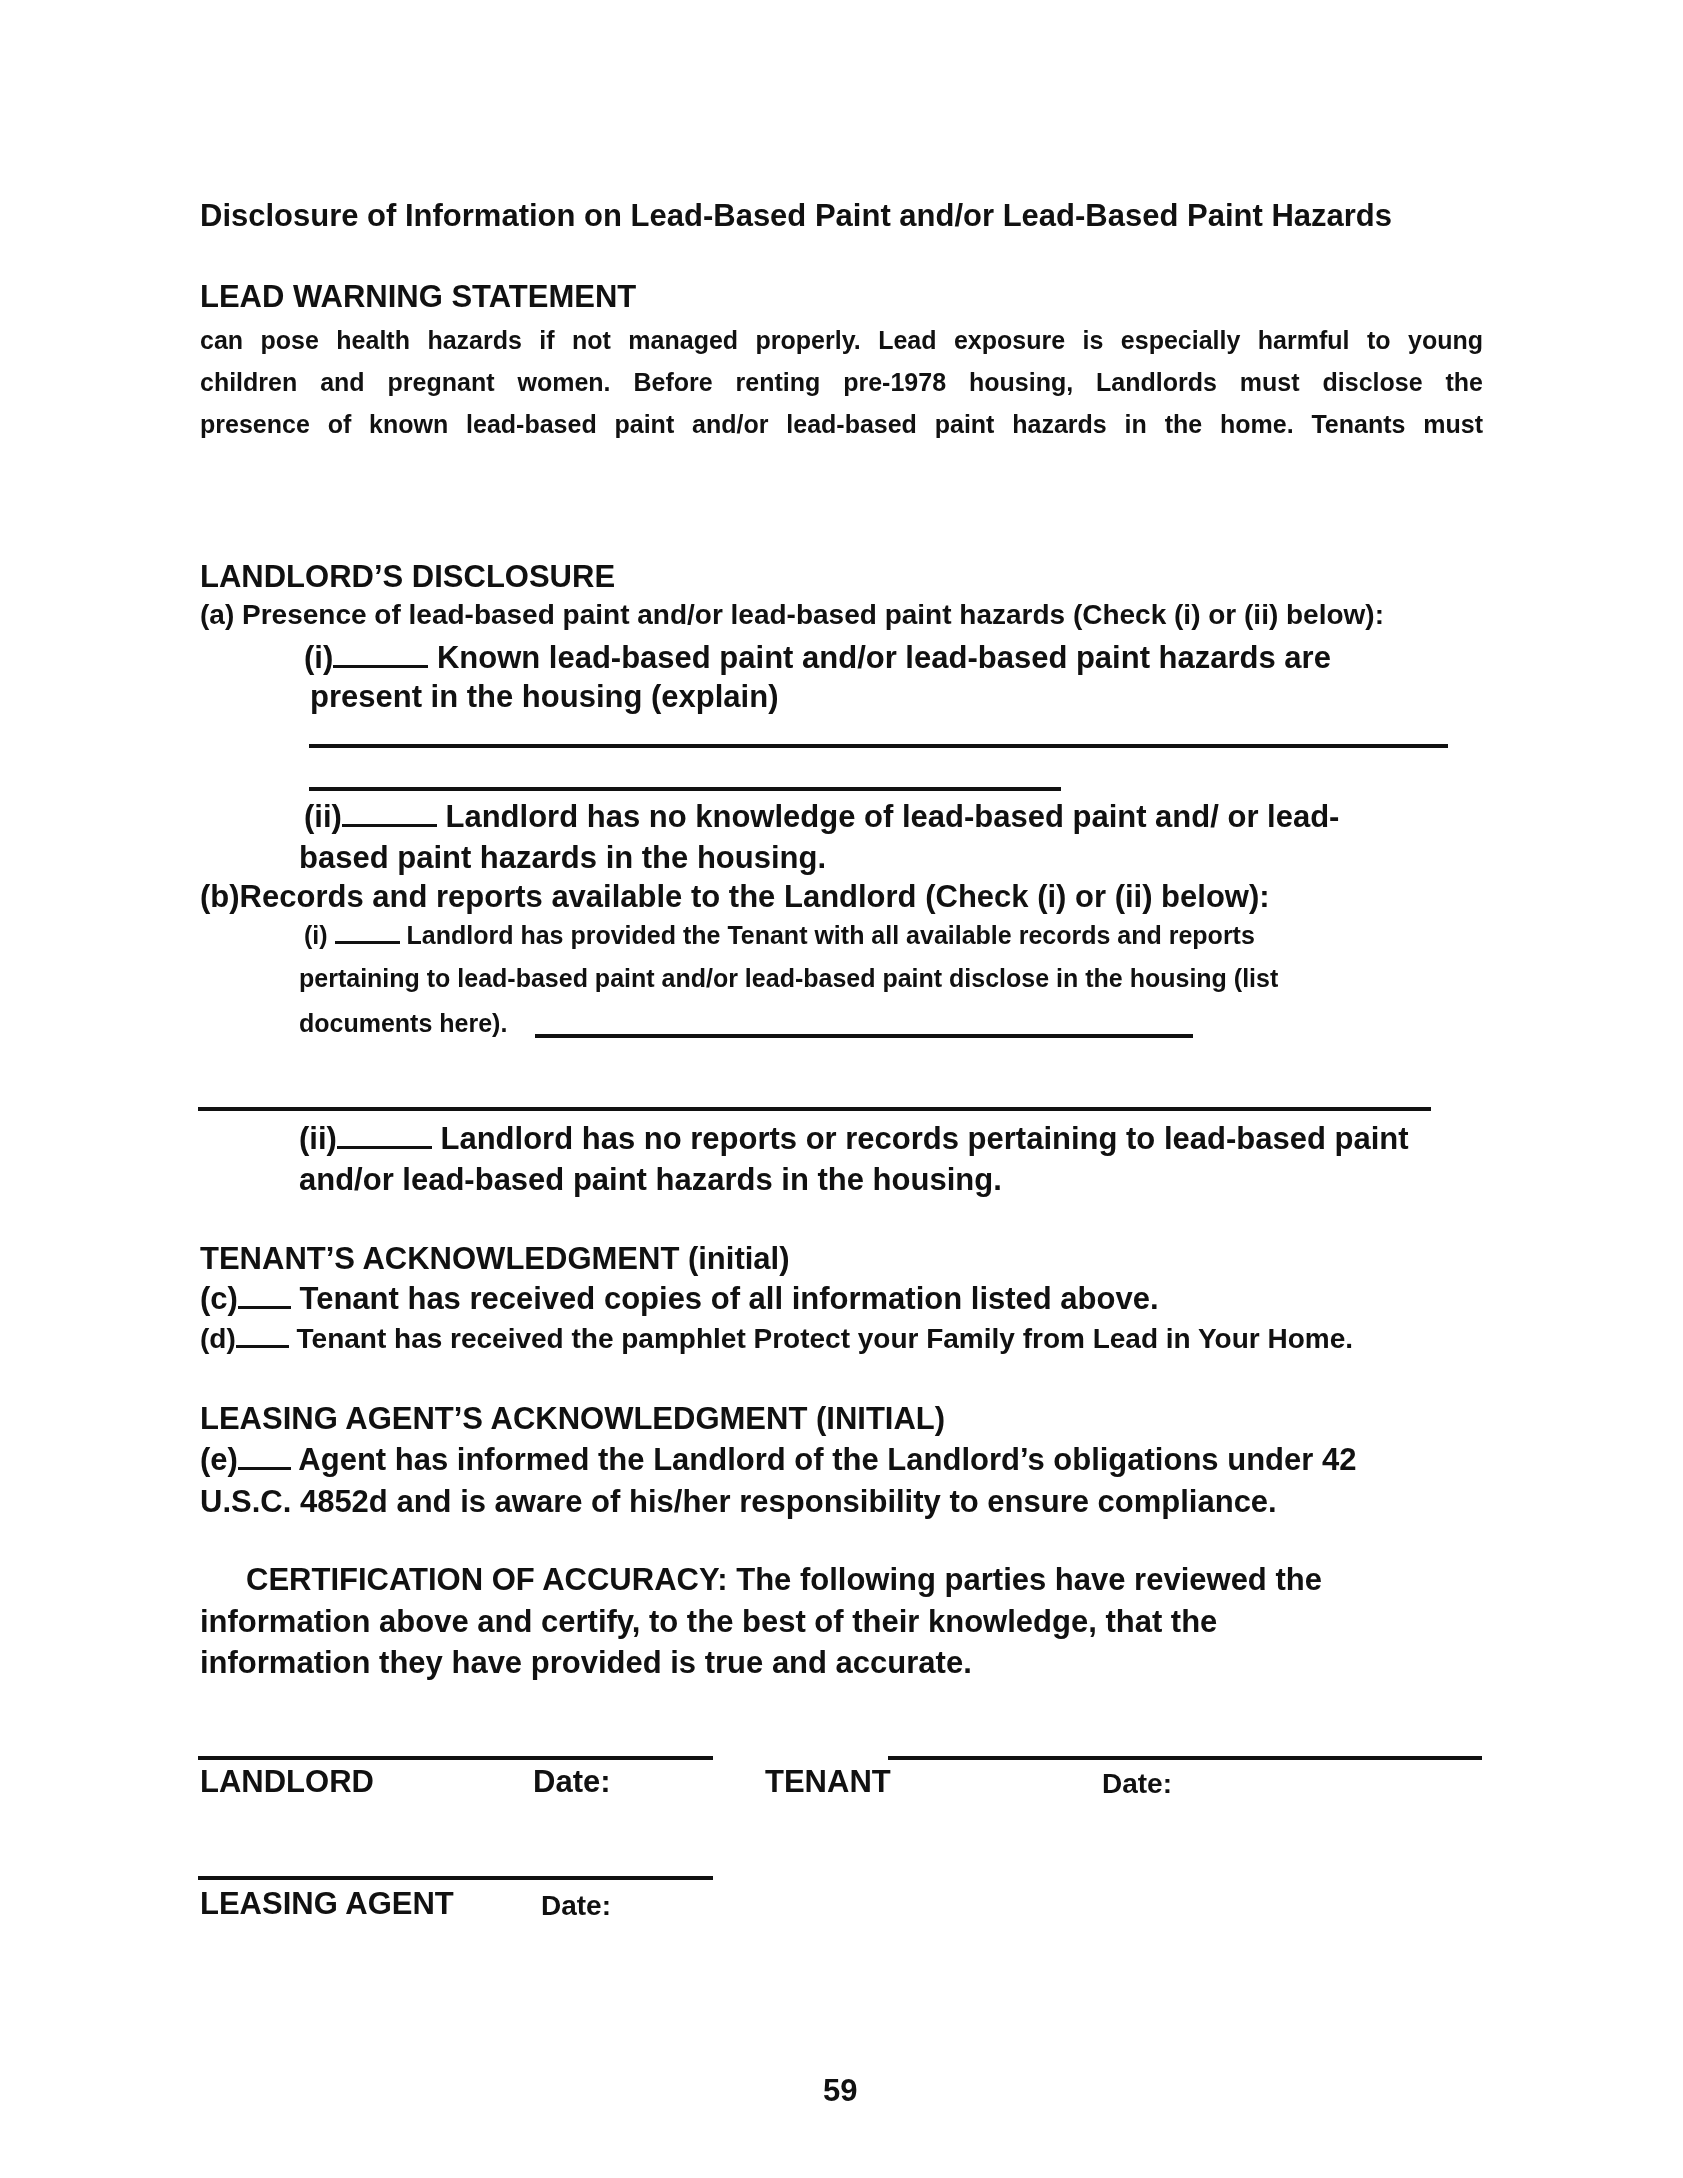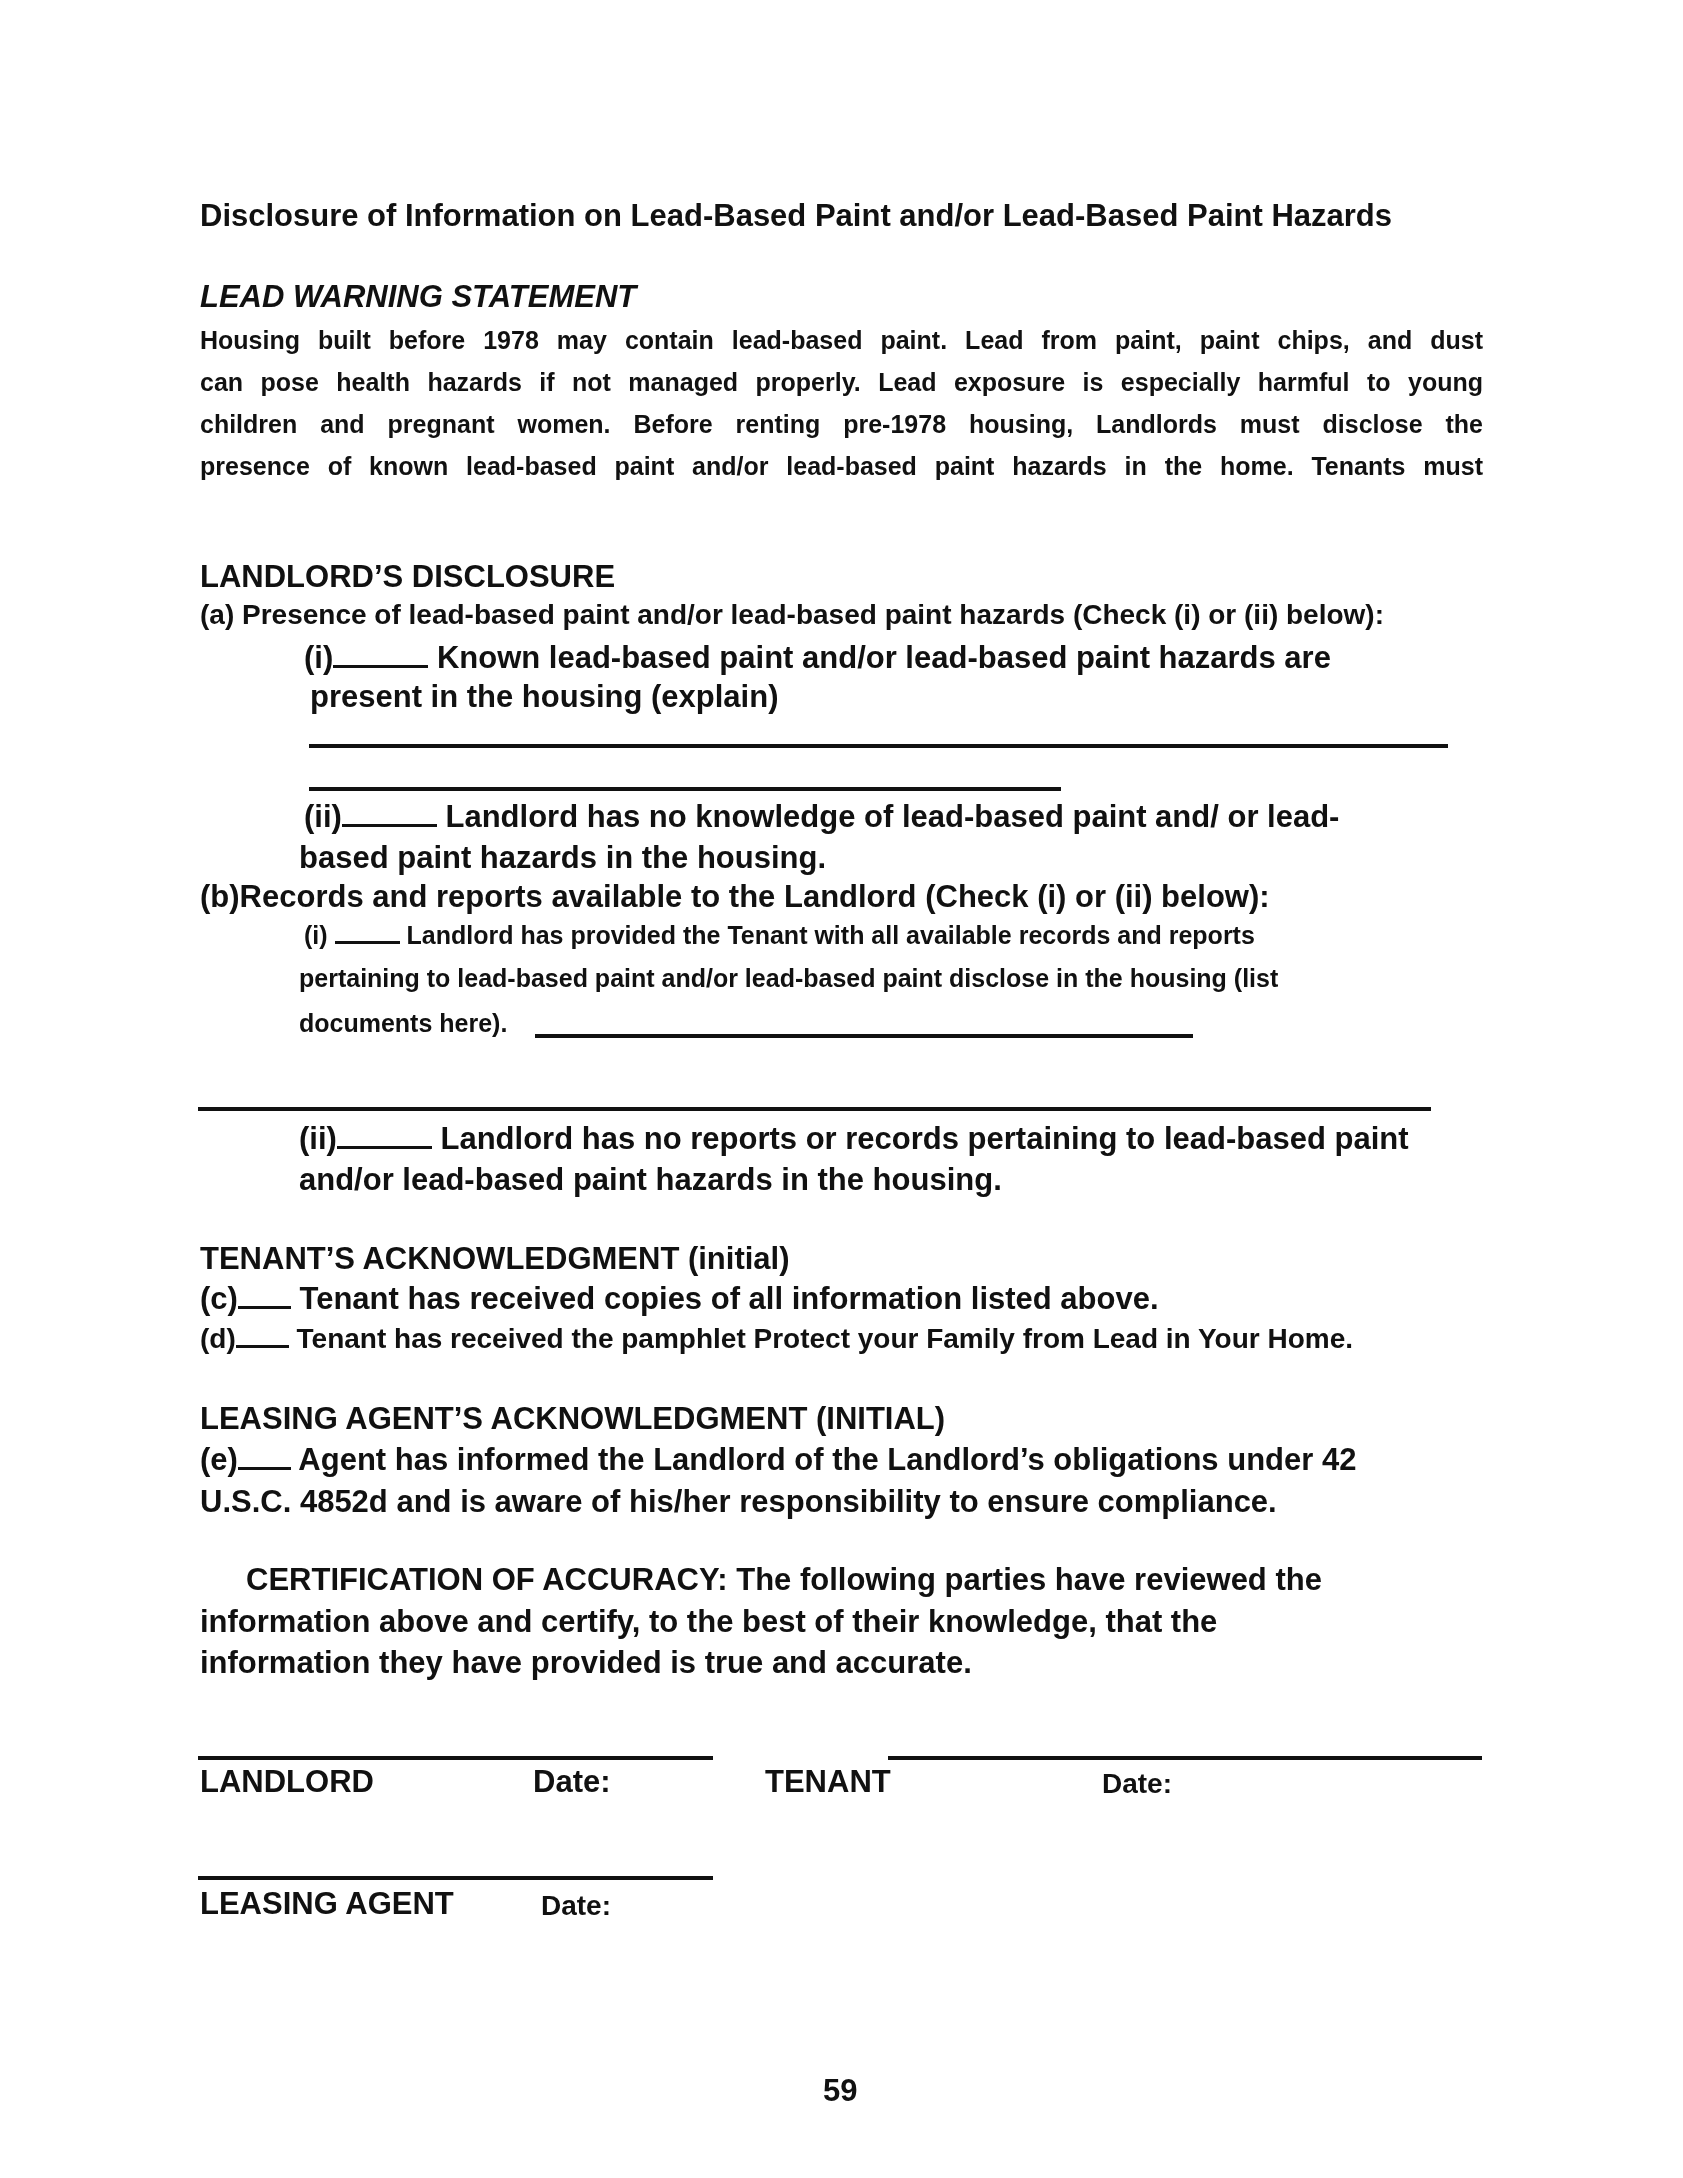--- a/index.html
+++ b/index.html
@@ -1,38 +1,37 @@
 <!DOCTYPE html>
 <html><head>
 <meta charset="utf-8">
 <style>
   html, body { margin: 0; padding: 0; background: #ffffff; }
   body { width: 1683px; height: 2178px; position: relative; overflow: hidden;
          font-family: "Liberation Sans", sans-serif; color: #111111; font-weight: bold; }
   .abs { position: absolute; white-space: nowrap; }
   .title { left: 200px; top: 198px; font-size: 31px; }
-  .h2 { font-size: 31px; font-style: italic; }
+  .h2 { font-size: 31px; }
   .warn { left: 200px; top: 319px; width: 1283px; font-size: 25px; line-height: 42px;
           white-space: normal; text-align: justify; }
   .warn span { display: block; text-align: justify; text-align-last: justify; }
   .warn span.last { text-align-last: left; }
   .t28 { font-size: 28px; }
   .t31 { font-size: 31px; }
   .t25 { font-size: 25px; }
   .line { position: absolute; height: 4px; background: #111111; }
   .blank { display: inline-block; border-bottom: 3px solid #111; height: 0; vertical-align: baseline; }
 </style>
 </head>
 <body>
 
 <div class="abs title">Disclosure of Information on Lead-Based Paint and/or Lead-Based Paint Hazards</div>
 
 <div class="abs h2" style="left:200px; top:279px; font-size:31px;">LEAD WARNING STATEMENT</div>
 <div class="abs warn">
-  <span>Housing built before 1978 may contain lead-based paint. Lead from paint, paint chips, and dust</span>
   <span>can pose health hazards if not managed properly. Lead exposure is especially harmful to young</span>
   <span>children and pregnant women. Before renting pre-1978 housing, Landlords must disclose the</span>
   <span>presence of known lead-based paint and/or lead-based paint hazards in the home. Tenants must</span>
 </div>
 
 <div class="abs t31" style="left:200px; top:559px;">LANDLORD’S DISCLOSURE</div>
 <div class="abs t28" style="left:200px; top:599px;">(a) Presence of lead-based paint and/or lead-based paint hazards (Check (i) or (ii) below):</div>
 
 <div class="abs t31" style="left:304px; top:640px;">
   <span>(i)</span><span class="blank" style="width:95px;"></span>

